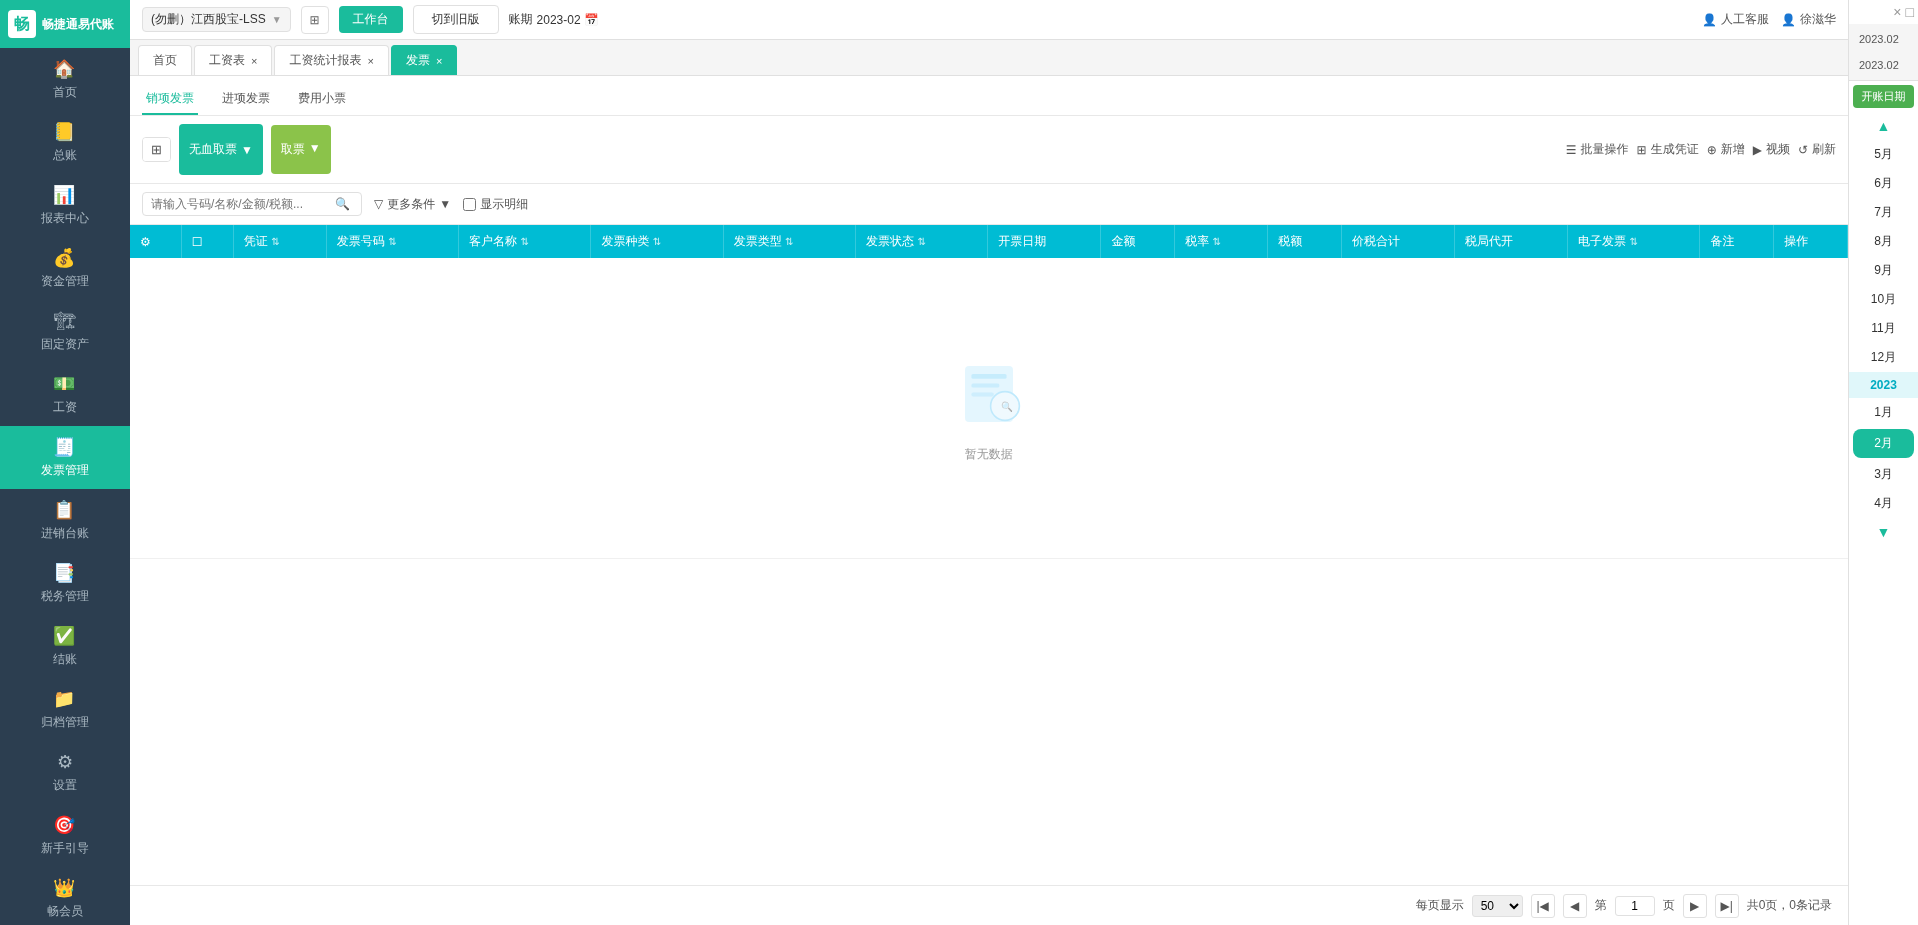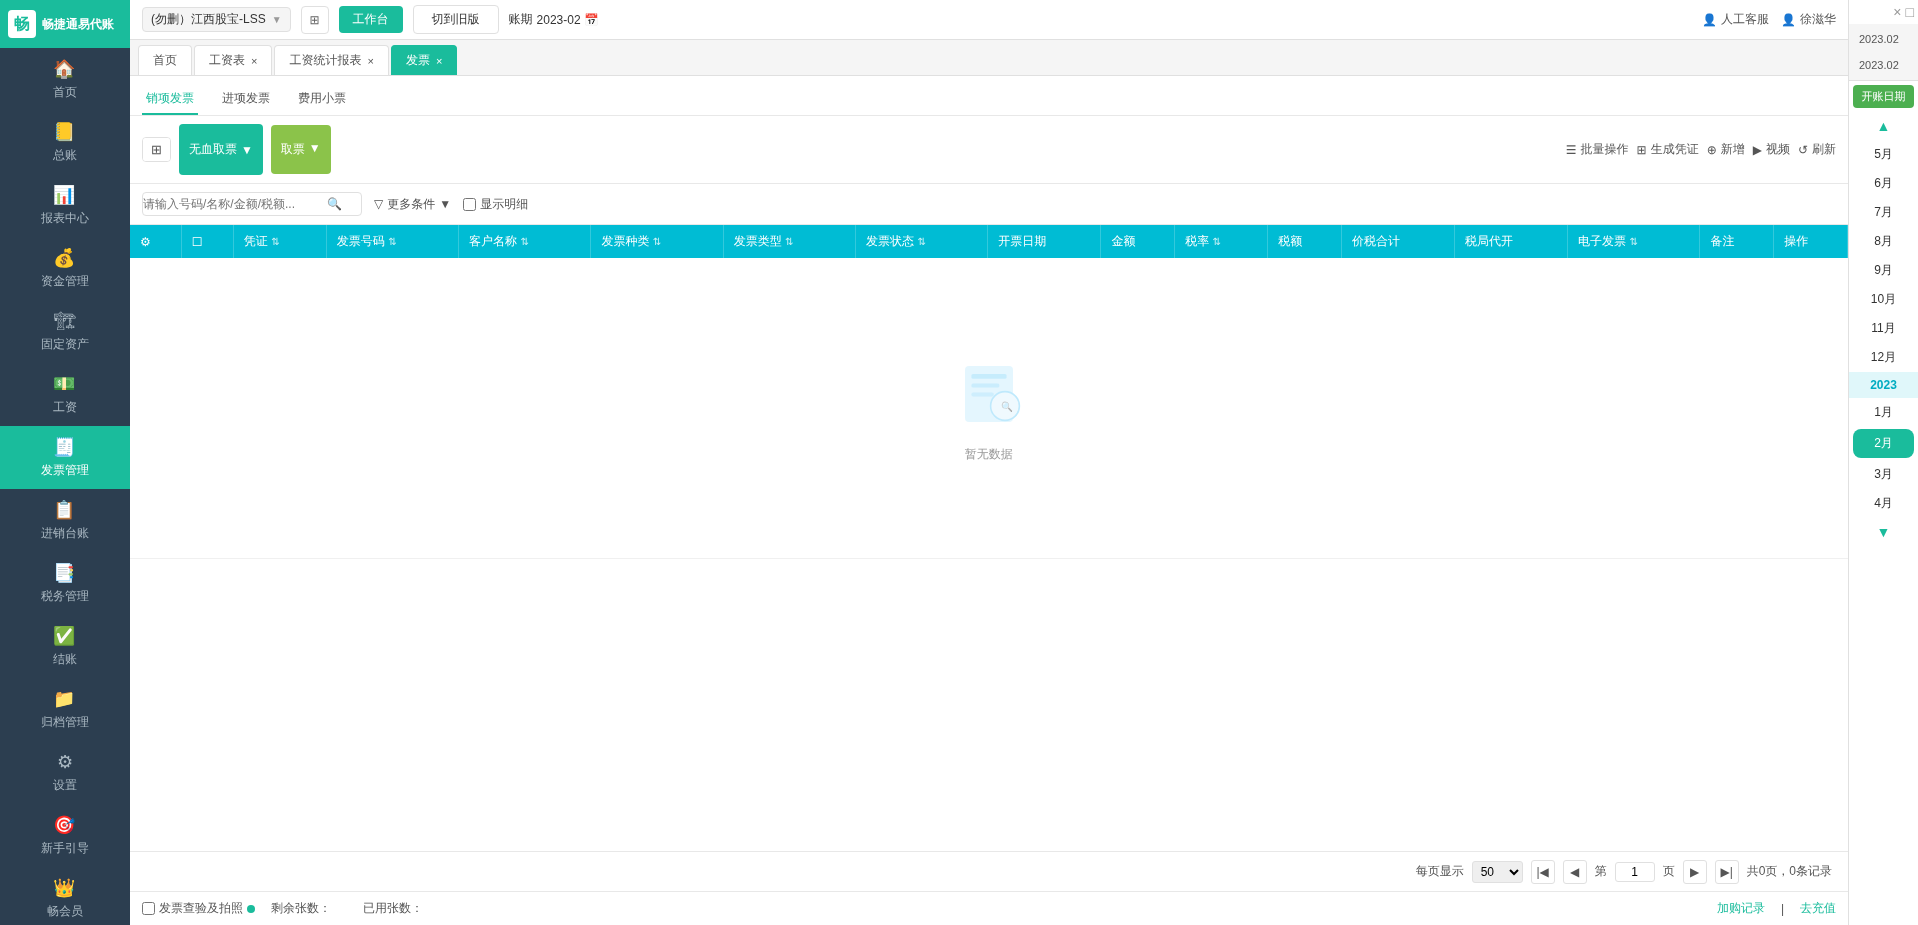--- a/index.html
+++ b/index.html
@@ -228,21 +228,21 @@
       align-items: center;
       padding: 8px 12px;
       gap: 12px;
       background: white;
       border-bottom: 1px solid #e8e8e8;
     }
     .search-input {
       display: flex;
       border: 1px solid #e0e0e0;
       border-radius: 4px;
-      padding: 4px 0;
+      padding: 4px 8px;
       width: 220px;
       gap: 4px;
       color: #999;
     }
     .search-input input {
       border: none;
       outline: none;
       color: #999;
       width: 180px;
       font-size: 12px;
@@ -660,35 +660,20 @@
       <button class="pagi-btn">|◀</button>
       <button class="pagi-btn">◀</button>
       <span>第</span>
       <input type="text" value="1" style="width: 40px; border: 1px solid rgb(224, 224, 224); border-radius: 3px; padding: 2px 4px; text-align: center;">
       <span>页</span>
       <button class="pagi-btn">▶</button>
       <button class="pagi-btn">▶|</button>
       <span>共0页，0条记录</span>
     </div>
 
-    <div class="footer">
-      <label style="display:flex;align-items:center;gap:4px;">
-        <input type="checkbox" style="">
-        <span>发票查验及拍照</span>
-        <span class="footer-dot"></span>
-      </label>
-      <span>剩余张数：</span>
-      <span></span>
-      <span>已用张数：</span>
-      <span></span>
-      <span style="margin-left:auto;"></span>
-      <span class="footer-link">加购记录</span>
-      <span> | </span>
-      <span class="footer-link">去充值</span>
-    </div>
   </div>
 </div>
 
 <div class="date-panel">
   <div class="date-panel-top">
     <span class="date-panel-close">×</span>
     <span class="date-panel-expand">□</span>
   </div>
   <div class="date-panel-header">
     <div class="date-header-item">2023.02</div>

